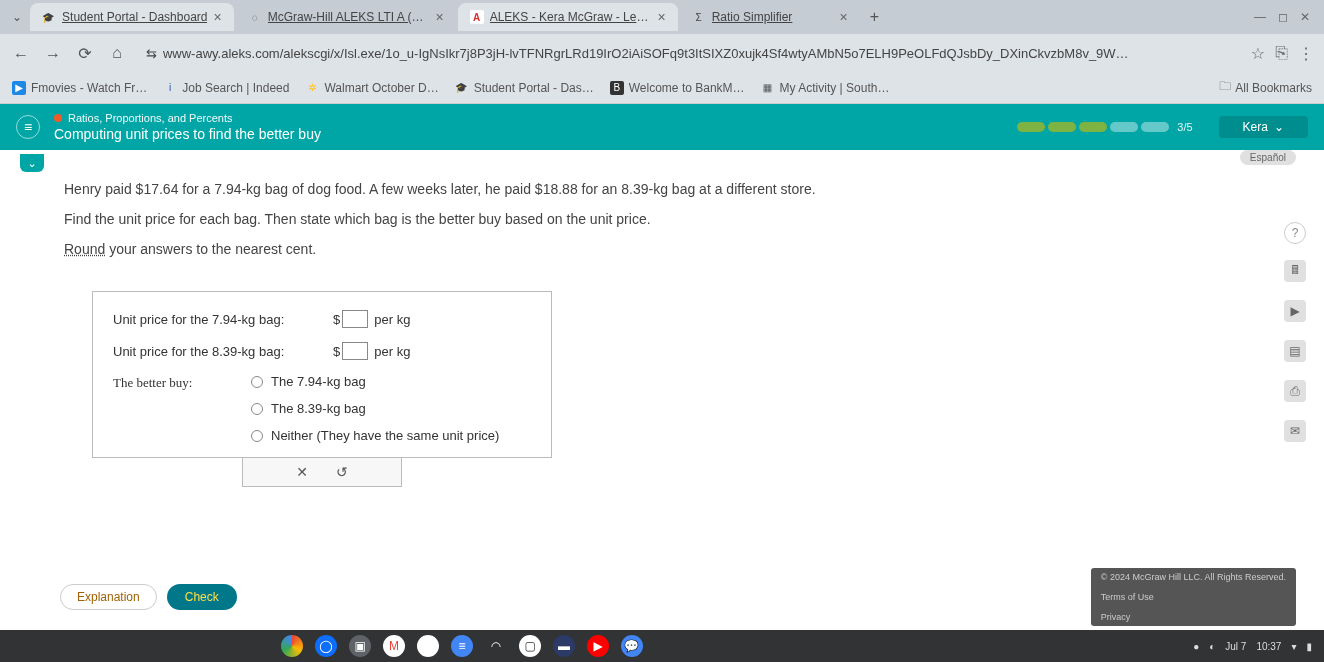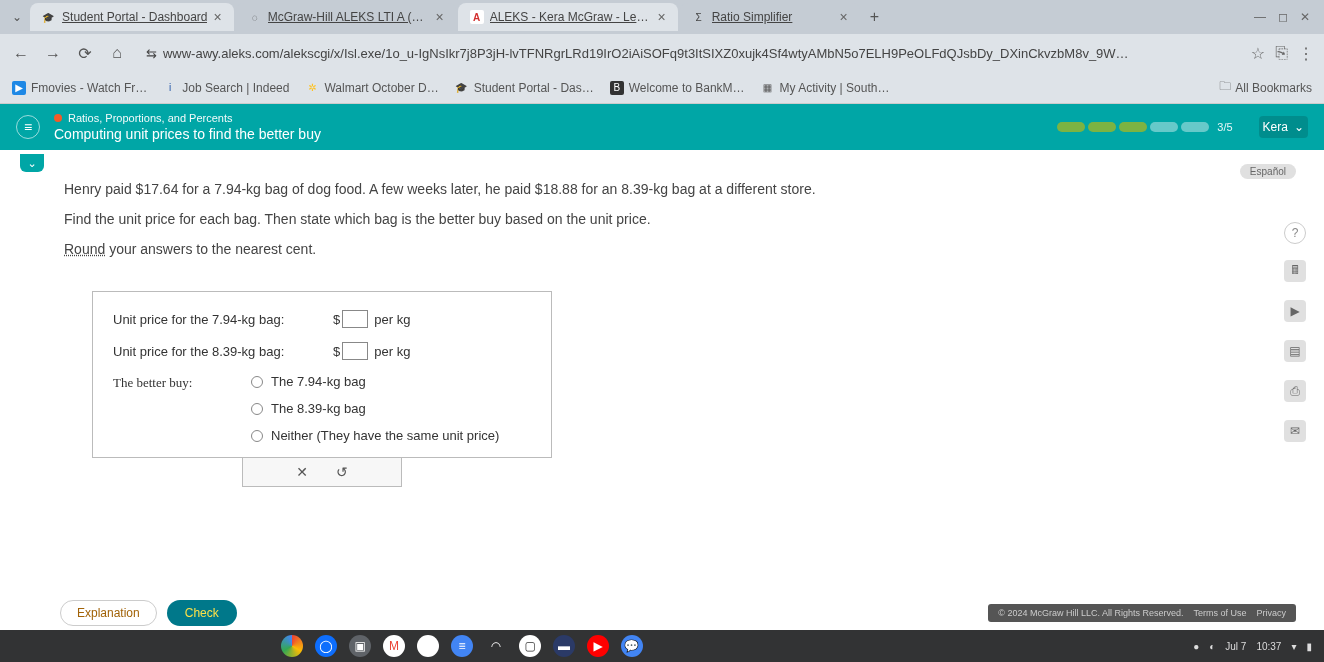--- a/index.html
+++ b/index.html
@@ -36,25 +36,25 @@
     .menu-icon { width:24px; height:24px; border:1px solid rgba(255,255,255,0.6); border-radius:50%; display:flex; align-items:center; justify-content:center; cursor:pointer; font-size:14px; }
     .header-titles { flex:1; }
     .header-breadcrumb { display:flex; align-items:center; gap:6px; font-size:11px; opacity:0.95; }
     .chip { width:8px; height:8px; background:#ff5722; border-radius:50%; display:inline-block; }
     .header-main { font-size:14px; margin-top:2px; }
     .progress-wrap { display:flex; align-items:center; gap:8px; margin-right:12px; }
     .progress-seg { display:flex; gap:3px; }
     .seg { width:28px; height:10px; border-radius:5px; background: rgba(255,255,255,0.4); }
     .seg.filled { background:#7cb342; }
     .progress-text { font-size:11px; color:#fff; opacity:0.9; }
-    .user-chip { background: rgba(0,0,0,0.15); padding:4px 4px; border-radius:4px; font-size:12px; display:flex; align-items:center; gap:6px; cursor:pointer; }
+    .user-chip { background: rgba(0,0,0,0.15); padding:4px 24px; border-radius:4px; font-size:12px; display:flex; align-items:center; gap:6px; cursor:pointer; }
     
     .lesson-body { flex:1; background:#fff; padding: 14px 28px 10px 28px; position:relative; overflow:auto; }
     .collapse-btn { position:absolute; left:20px; top:4px; width:24px; height:18px; background:#00a6a6; color:#fff; border-radius:0 0 6px 6px; display:flex; align-items:center; justify-content:center; font-size:11px; cursor:pointer; }
-    .lang-btn { position:absolute; right:28px; top:14px; background:#e0e0e0; color:#666; padding:2px 10px; border-radius:12px; font-size:10px; cursor:pointer; }
+    .lang-btn { position:absolute; right:28px; top:0; background:#e0e0e0; color:#666; padding:2px 10px; border-radius:12px; font-size:10px; cursor:pointer; }
     
     .problem-text { color:#444; font-size:14px; line-height:1.7; margin-top:14px; margin-left:36px; max-width: 1050px; }
     .problem-text .round-link { text-decoration: underline dotted; cursor:pointer; }
     
     .answer-panel { margin-left:64px; margin-top:30px; border:1px solid #bbb; padding: 18px 20px 14px 20px; width: 460px; display:flex; flex-direction:column; gap:14px; font-size:13px; color:#333; }
     .answer-row { display:flex; align-items:center; gap:10px; }
     .answer-row .lbl { width: 210px; }
     .price-box { display:flex; align-items:center; gap:2px; }
     .dollar { }
     .num-input { width:26px; height:18px; border:1px solid #888; background:#fff; }
@@ -68,21 +68,21 @@
     .mini-toolbar-inner { border:1px solid #bbb; border-top:1px solid #bbb; padding:6px 18px; display:flex; gap:28px; background:#f7f7f7; width:160px; justify-content:center;}
     .mini-btn { font-size:14px; color:#555; cursor:pointer; }
     
     .side-icons { position:absolute; right:18px; top:110px; display:flex; flex-direction:column; gap:18px; }
     .side-icon { width:22px; height:22px; background:#e0e0e0; border-radius:4px; display:flex; align-items:center; justify-content:center; font-size:12px; color:#666; cursor:pointer; }
     .help-icon { position:absolute; right:18px; top:72px; width:22px; height:22px; border:1px solid #ccc; border-radius:50%; display:flex; align-items:center; justify-content:center; font-size:12px; color:#888; cursor:pointer; }
     
     .bottom-bar { display:flex; align-items:center; gap:10px; padding: 8px 28px 4px 60px; }
     .expl-btn { background:#fff; border:1px solid #ccc; border-radius:16px; padding:5px 16px; font-size:12px; color:#a16207; cursor:pointer; }
     .check-btn { background:#00788a; color:#fde047; border-radius:16px; padding:6px 18px; font-size:12px; cursor:pointer; border:none; }
-    .footer-copy { margin-left:auto; background:#555; color:#ccc; font-size:9px; padding:4px 10px; border-radius:3px; display:flex; gap:10px;}
+    .footer-copy { margin-left:auto; background:#555; color:#ccc; font-size:9px; padding:4px 10px; border-radius:3px; display:flex; gap:10px;flex-direction:column;}
     
     .taskbar { height:32px; background:rgba(20,20,20,0.85); display:flex; align-items:center; padding:0 12px; gap:12px; }
     .task-apps { display:flex; gap:12px; margin:0 auto; }
     .task-icon { width:22px; height:22px; border-radius:50%; display:flex; align-items:center; justify-content:center; font-size:12px; color:#fff; cursor:pointer; }
     .task-right { margin-left:auto; display:flex; gap:10px; align-items:center; color:#ddd; font-size:10px; }
   </style>
 </head>
 <body>
 
 <div class="browser-window">

